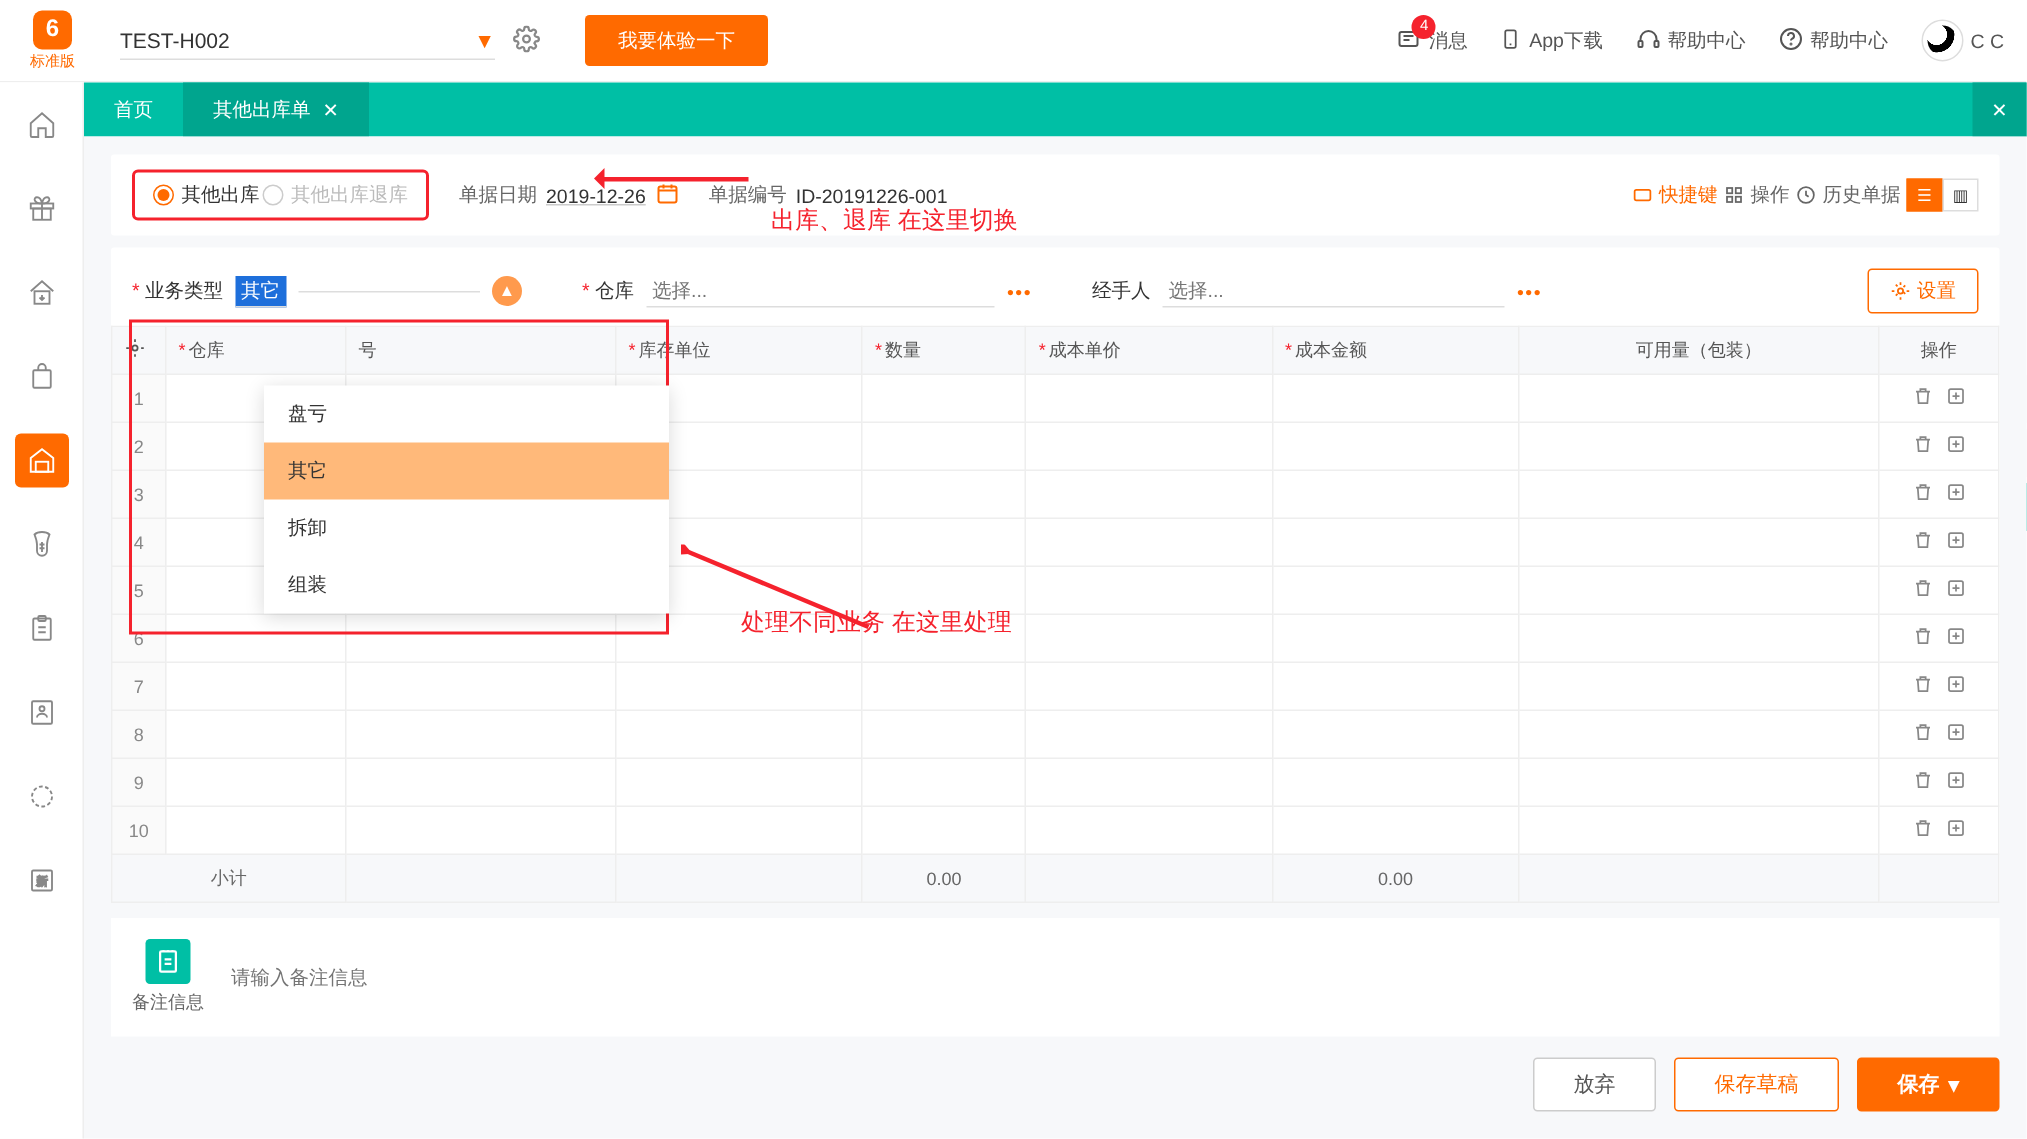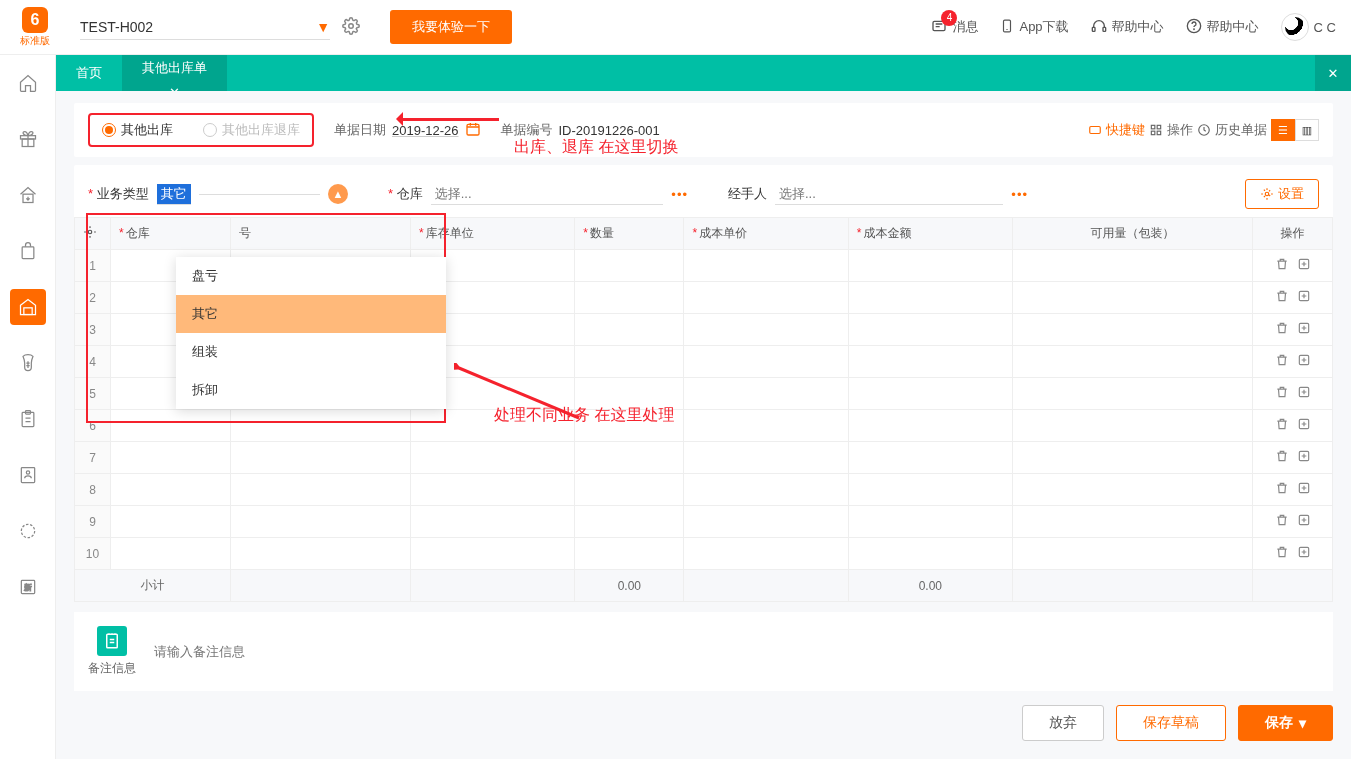--- a/index.html
+++ b/index.html
@@ -22,34 +22,34 @@
 .avatar-face { width: 20px; height: 20px; background: radial-gradient(circle at 30% 30%, #fff 35%, #000 36% 60%, #fff 61%); border-radius: 50%; }
 
 
 .left-nav { position: absolute; top: 55px; left: 0; bottom: 0; width: 56px; background: #fff; border-right: 1px solid #eee; display: flex; flex-direction: column; align-items: center; padding-top: 10px; gap: 20px; }
 .nav-item { width: 36px; height: 36px; display: flex; align-items: center; justify-content: center; color: #888; cursor: pointer; border-radius: 4px; font-size: 18px; }
 .nav-item.active { background: #ff6a00; color: #fff; }
 
 
 .tab-bar { position: absolute; top: 55px; left: 56px; right: 0; height: 36px; background: #00bfa5; display: flex; align-items: stretch; }
 .tab { padding: 4px 20px; display: flex; align-items: center; color: #fff; cursor: pointer; gap: 8px; font-size: 13px; }
-.tab.active { background: #00a58e; flex-direction: column; }
+.tab.active { background: #00a58e; }
 .tab-close-all { margin-left: auto; width: 36px; display: flex; align-items: center; justify-content: center; color: #fff; cursor: pointer; background: #00a58e; }
 
 
 .right-dock { position: absolute; right: 0; top: 250px; display: flex; flex-direction: column; gap: 4px; }
 .dock-item { width: 32px; height: 32px; display: flex; align-items: center; justify-content: center; background: #f5f5f5; color: #888; cursor: pointer; }
 .dock-item.accent { background: #00bfa5; color: #fff; }
 
 
 .main { position: absolute; top: 91px; left: 56px; right: 0; bottom: 0; background: #f7f8fa; padding: 12px 18px 0; display: flex; flex-direction: column; }
 
 
 .doc-toolbar { background: #fff; padding: 10px 14px; display: flex; align-items: center; gap: 20px; border-radius: 2px; position: relative; }
-.radio-group { display: flex; gap: 30px; border: 2px solid #f5222d; padding: 6px 12px; border-radius: 4px; }
+.radio-group { display: flex; gap: 2px; border: 2px solid #f5222d; padding: 6px 12px; border-radius: 4px; }
 .radio-opt { display: flex; align-items: center; gap: 5px; cursor: pointer; font-size: 13px; }
 .radio-circle { width: 14px; height: 14px; border: 1px solid #ccc; border-radius: 50%; display: inline-flex; align-items: center; justify-content: center; }
 .radio-circle.sel { border-color: #ff6a00; }
 .radio-circle.sel::after { content: ''; width: 8px; height: 8px; background: #ff6a00; border-radius: 50%; }
 .radio-opt.dim { color: #bbb; }
 .meta-item { display: flex; align-items: center; gap: 6px; font-size: 13px; }
 .meta-item .lbl { color: #666; }
 .meta-item .val { color: #333; }
 .date-val { text-decoration: underline; text-decoration-color: #ccc; }
 .cal-icon { color: #ff6a00; cursor: pointer; }
@@ -359,22 +359,22 @@
             <circle cx="12" cy="12" r="3"></circle>
             <path d="M12 2v3m0 14v3m10-10h-3M5 12H2m15.4-6.4l-2 2M8.6 15.4l-2 2m0-12.8l2 2m6.8 6.8l2 2"></path>
           </svg>
         <span>设置</span>
       </button>
     </div>
 
     <div class="dropdown">
       <div class="dd-item">盘亏</div>
       <div class="dd-item hl">其它</div>
+      <div class="dd-item">拆卸</div>
       <div class="dd-item">组装</div>
-      <div class="dd-item">拆卸</div>
     </div>
 
     <div class="anno-arrow2">
       <svg viewBox="0 0 130 60">
           <defs>
             <marker id="ah" markerWidth="8" markerHeight="8" refX="1" refY="4" orient="auto">
               <path d="M8 0L0 4L8 8z" fill="#f5222d"></path>
             </marker>
           </defs>
           <line x1="125" y1="55" x2="5" y2="5" stroke="#f5222d" stroke-width="3" marker-end="url(#ah)"></line>

